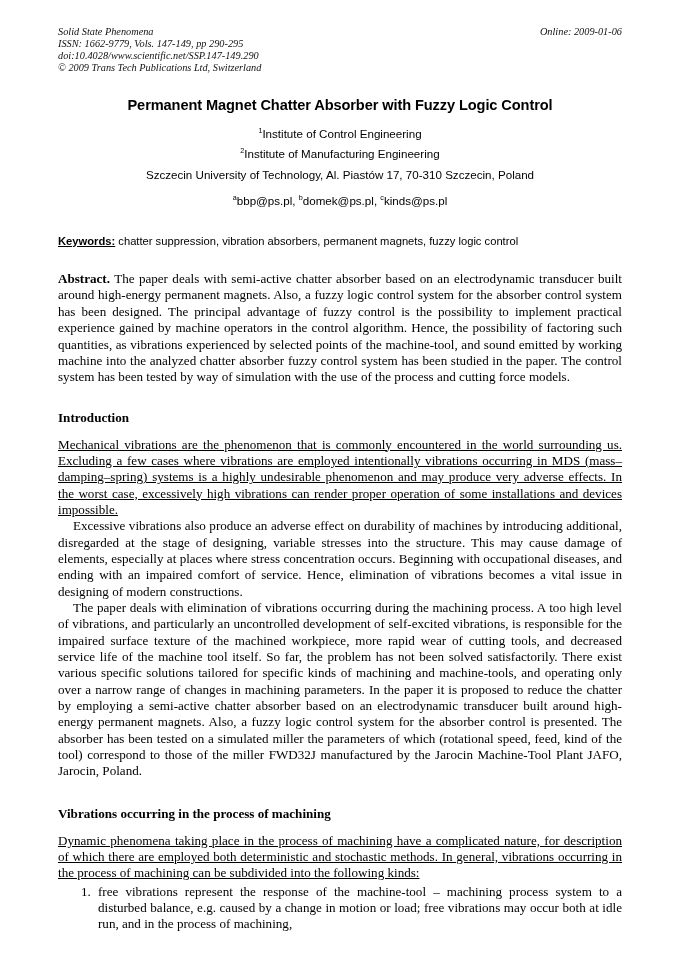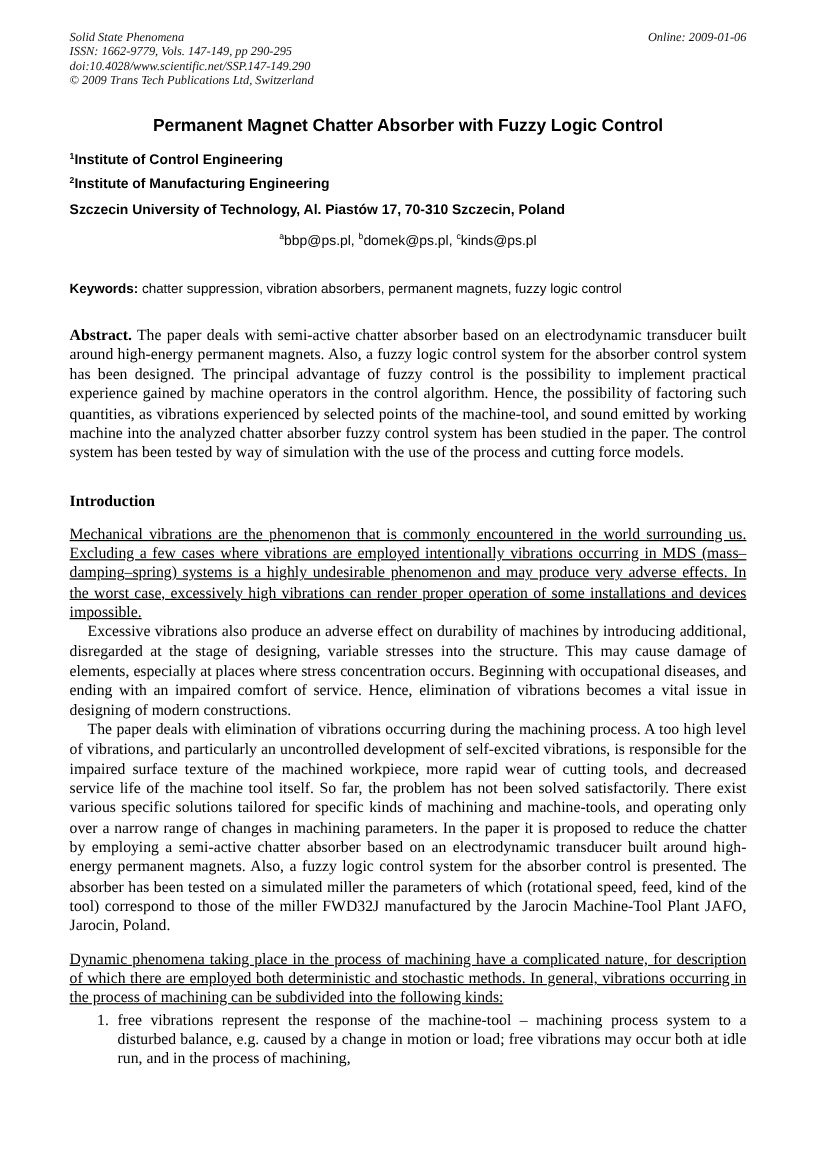--- a/index.html
+++ b/index.html
@@ -65,41 +65,40 @@
   .authors sup, .affil sup, .emails sup {
     font-size: 0.62em;
     vertical-align: super;
     line-height: 0;
   }
   .affil {
     margin-top: 10px;
     font-family: "Liberation Sans", "DejaVu Sans", sans-serif;
     font-size: 11.6px;
     line-height: 20.5px;
-    text-align: left;
-    font-weight: bold;
+    text-align: center;
   }
   .affil .line { display: block; }
   .emails {
     margin-top: 9px;
     text-align: center;
     font-family: "Liberation Sans", "DejaVu Sans", sans-serif;
     font-size: 11.6px;
     line-height: 14px;
   }
 
   
   .keywords {
     margin-top: 26px;
     font-family: "Liberation Sans", "DejaVu Sans", sans-serif;
     font-size: 11.2px;
     line-height: 15px;
     text-align: left;
   }
-  .keywords .kw-label { font-weight: bold; }
+  .keywords .kw-label { font-weight: bold; text-decoration: underline; }
 
   
   .abstract {
     margin-top: 22px;
     font-size: 13.1px;
     line-height: 16.35px;
     text-align: justify;
     text-justify: inter-word;
   }
   .abstract .ab-label { font-weight: bold; }
@@ -167,19 +166,20 @@
 
   <div class="abstract">
     <span class="ab-label">Abstract.</span><span> The paper deals with semi-active chatter absorber based on an electrodynamic transducer built around high-energy permanent magnets. Also, a fuzzy logic control system for the absorber control system has been designed. The principal advantage of fuzzy control is the possibility to implement practical experience gained by machine operators in the control algorithm. Hence, the possibility of factoring such quantities, as vibrations experienced by selected points of the machine-tool, and sound emitted by working machine into the analyzed chatter absorber fuzzy control system has been studied in the paper. The control system has been tested by way of simulation with the use of the process and cutting force models.</span>
   </div>
 
   <div class="section-heading">Introduction</div>
   <p class="body first">Mechanical vibrations are the phenomenon that is commonly encountered in the world surrounding us. Excluding a few cases where vibrations are employed intentionally vibrations occurring in MDS (mass–damping–spring) systems is a highly undesirable phenomenon and may produce very adverse effects. In the worst case, excessively high vibrations can render proper operation of some installations and devices impossible.</p>
   <p class="body indent">Excessive vibrations also produce an adverse effect on durability of machines by introducing additional, disregarded at the stage of designing, variable stresses into the structure. This may cause damage of elements, especially at places where stress concentration occurs. Beginning with occupational diseases, and ending with an impaired comfort of service. Hence, elimination of vibrations becomes a vital issue in designing of modern constructions.</p>
   <p class="body indent">The paper deals with elimination of vibrations occurring during the machining process. A too high level of vibrations, and particularly an uncontrolled development of self-excited vibrations, is responsible for the impaired surface texture of the machined workpiece, more rapid wear of cutting tools, and decreased service life of the machine tool itself. So far, the problem has not been solved satisfactorily. There exist various specific solutions tailored for specific kinds of machining and machine-tools, and operating only over a narrow range of changes in machining parameters. In the paper it is proposed to reduce the chatter by employing a semi-active chatter absorber based on an electrodynamic transducer built around high-energy permanent magnets. Also, a fuzzy logic control system for the absorber control is presented. The absorber has been tested on a simulated miller the parameters of which (rotational speed, feed, kind of the tool) correspond to those of the miller FWD32J manufactured by the Jarocin Machine-Tool Plant JAFO, Jarocin, Poland.</p>
 
+  <div class="section-heading tight">Vibrations occurring in the process of machining</div>
   <p class="body first">Dynamic phenomena taking place in the process of machining have a complicated nature, for description of which there are employed both deterministic and stochastic methods. In general, vibrations occurring in the process of machining can be subdivided into the following kinds:</p>
 
   <ol class="kinds">
     <li>free vibrations represent the response of the machine-tool – machining process system to a disturbed balance, e.g. caused by a change in motion or load; free vibrations may occur both at idle run, and in the process of machining,</li>
   </ol>
 
 </div>
 
 </body></html>

